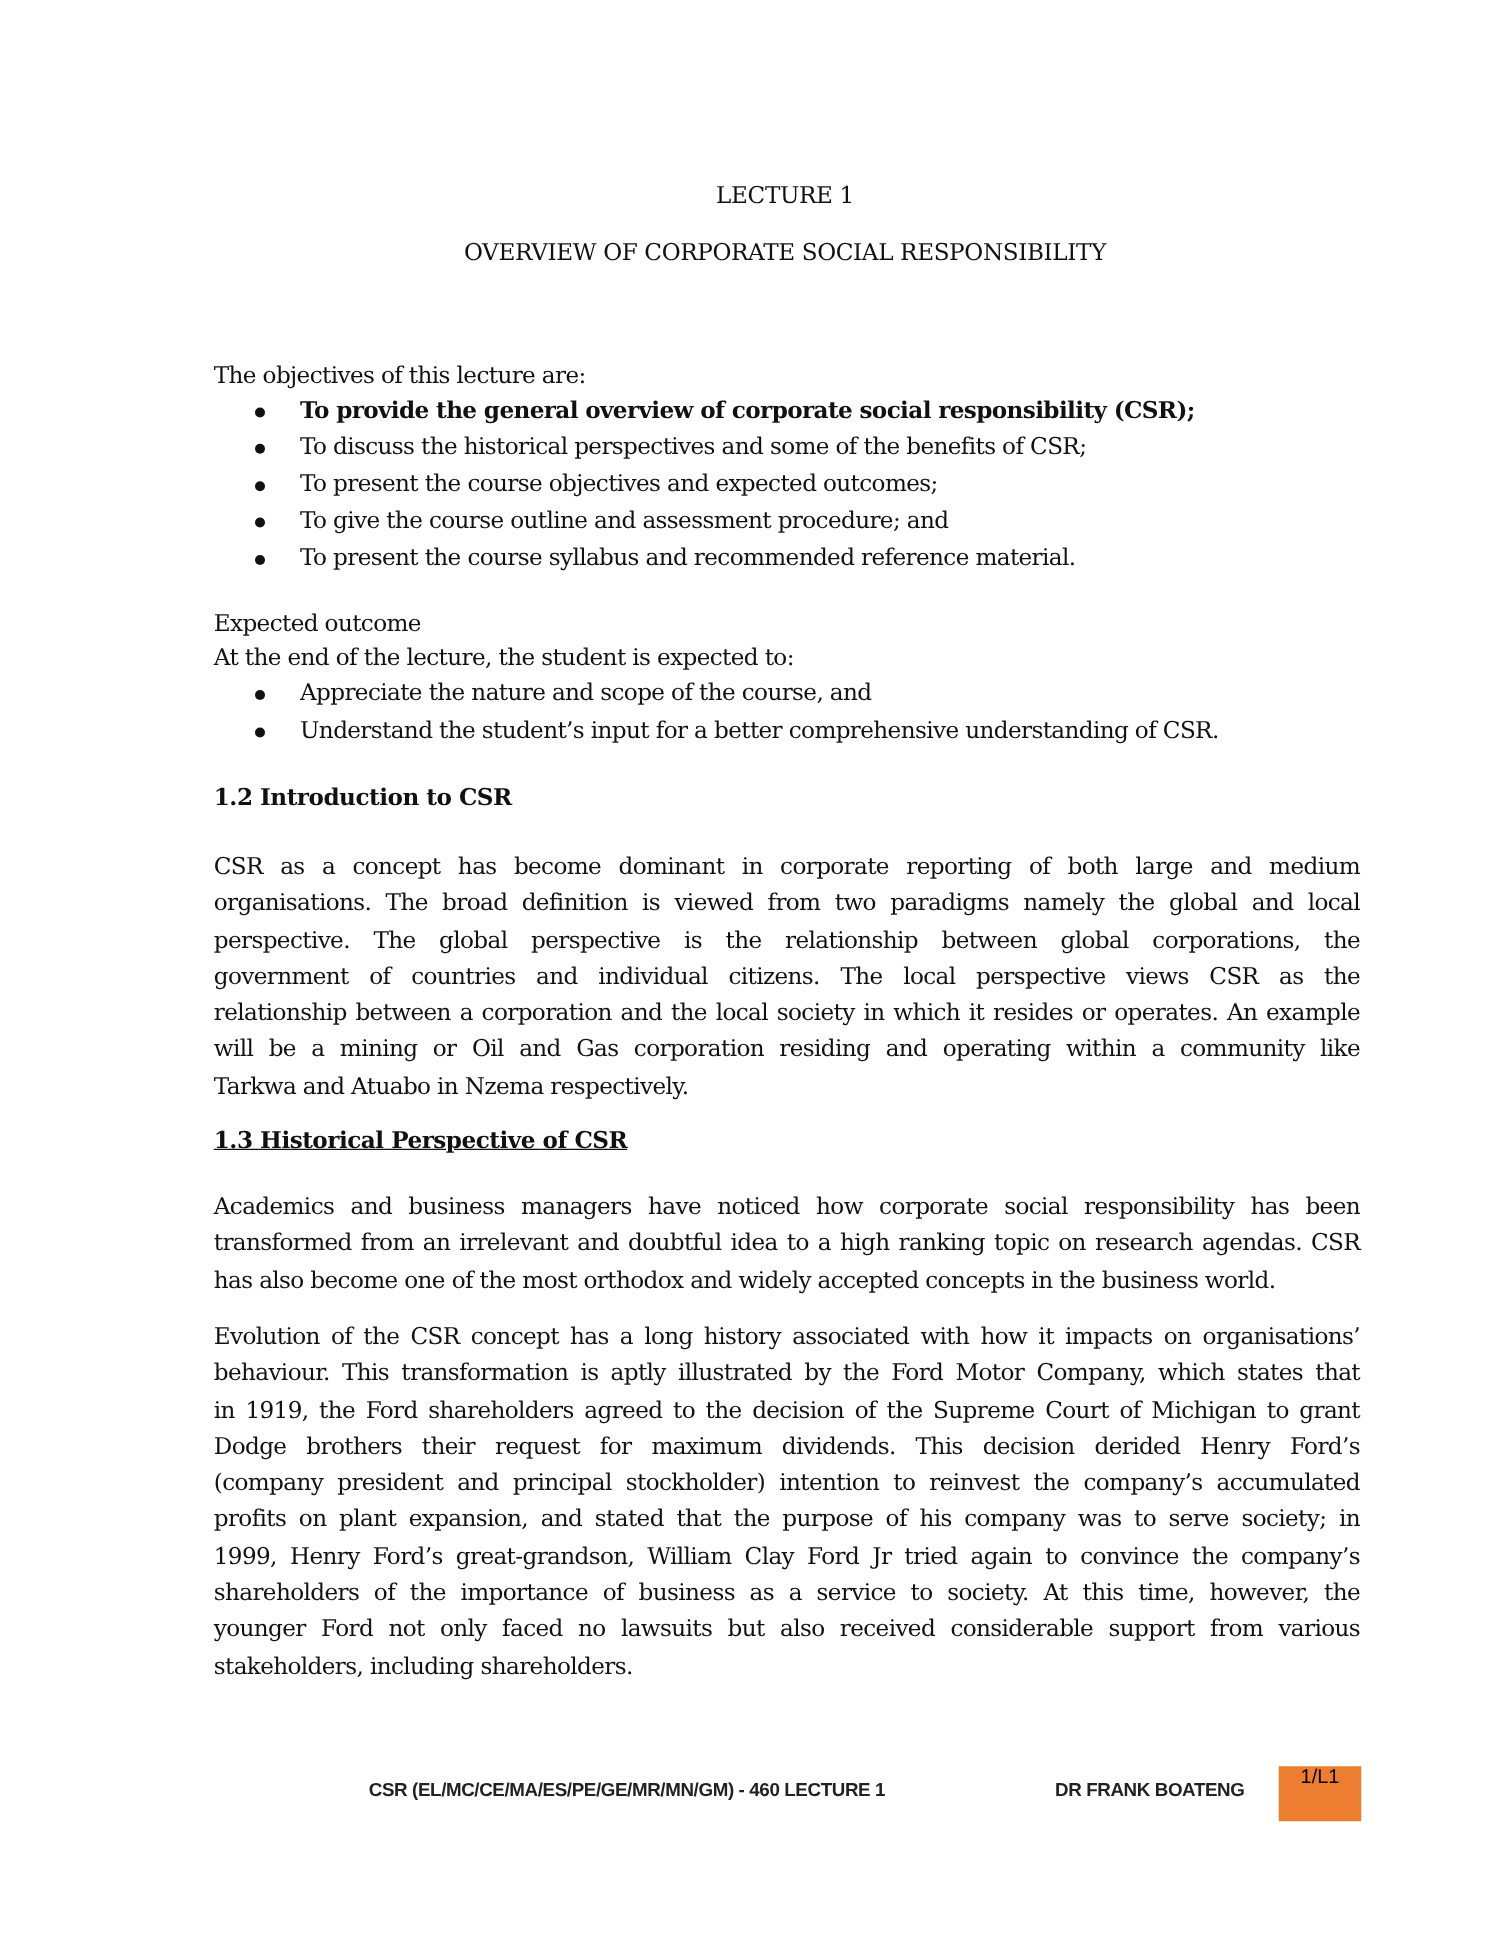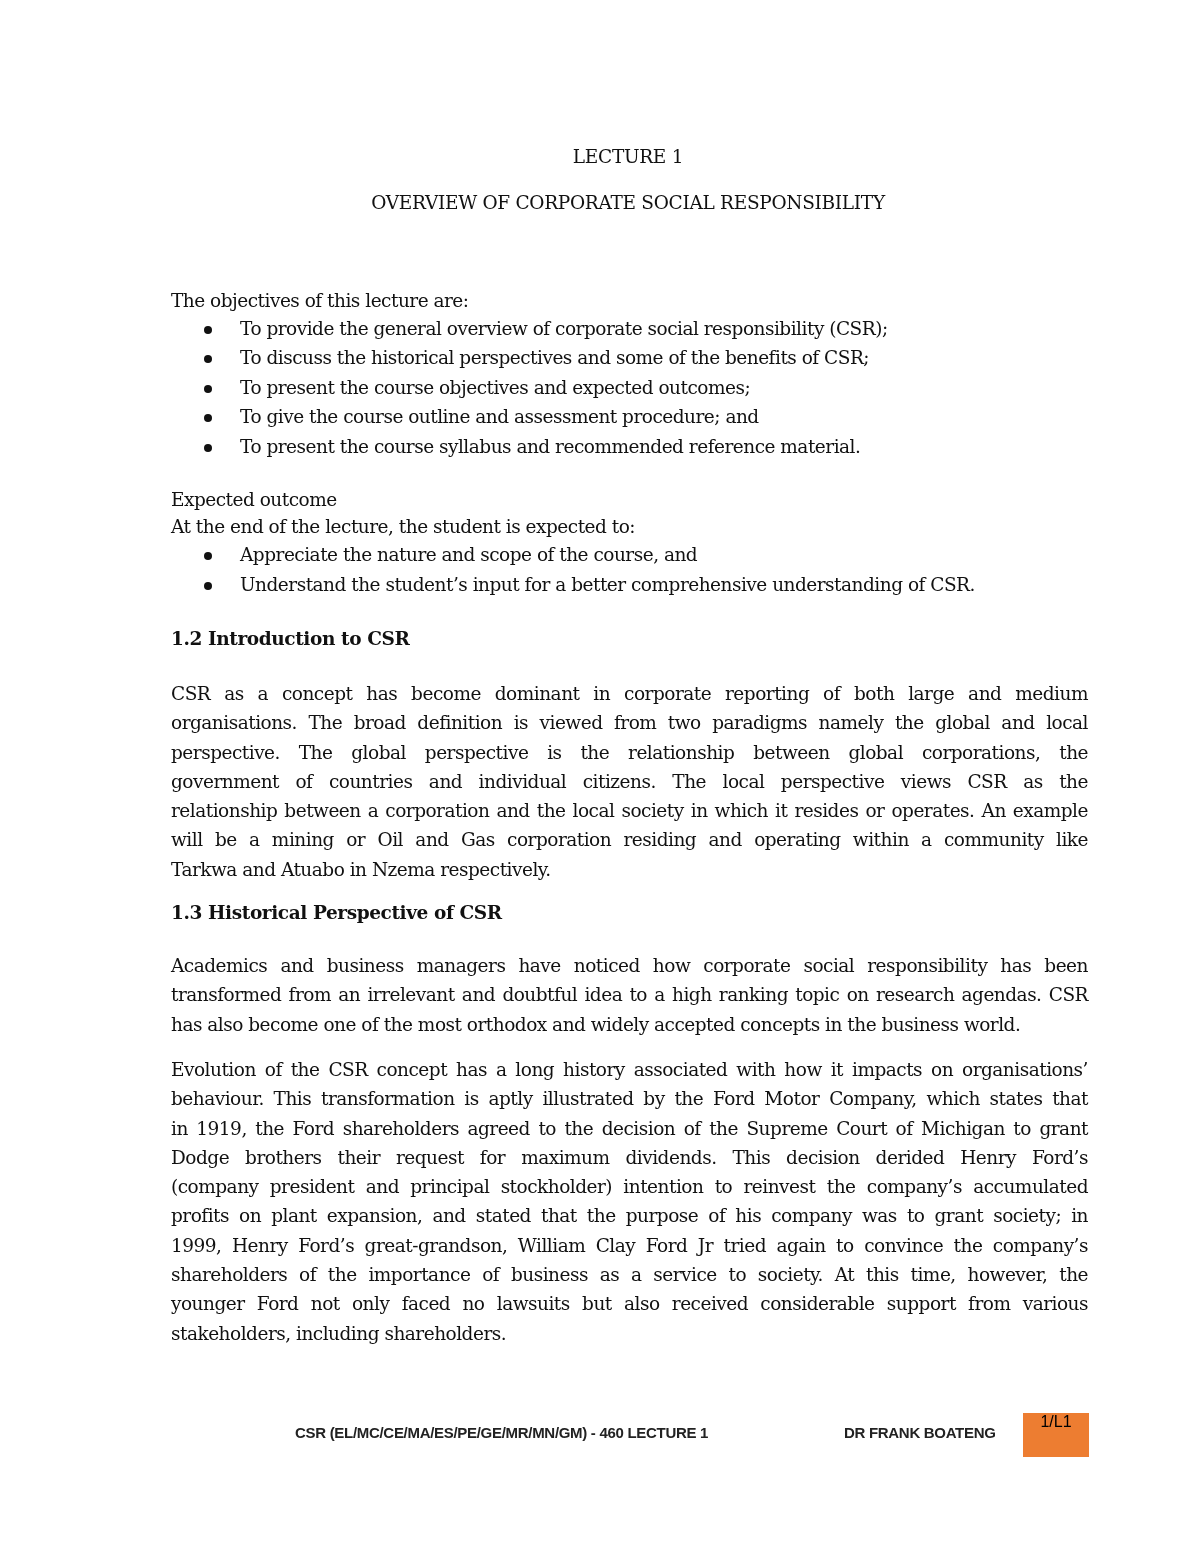--- a/index.html
+++ b/index.html
@@ -27,21 +27,21 @@
 
   <div class="abs center title" style="top:146px;">LECTURE 1</div>
   <div class="abs center title" style="top:192px;">OVERVIEW OF CORPORATE SOCIAL RESPONSIBILITY</div>
 
 
   <div class="abs txt" style="top:290px;">The objectives of this lecture are:</div>
 
   <div>
     <div>
       <span class="bul-dot" style="top:326px;"></span>
-      <span class="bul-txt" style="top:318px;">To provide the general overview of corporate social responsibility (CSR);</span>
+      <span class="bul-txt" style="top:318px;font-weight:bold;">To provide the general overview of corporate social responsibility (CSR);</span>
     </div>
     <div>
       <span class="bul-dot" style="top:355px;"></span>
       <span class="bul-txt" style="top:347px;">To discuss the historical perspectives and some of the benefits of CSR;</span>
     </div>
     <div>
       <span class="bul-dot" style="top:385px;"></span>
       <span class="bul-txt" style="top:377px;">To present the course objectives and expected outcomes;</span>
     </div>
     <div>
@@ -73,35 +73,35 @@
   <div class="para" style="top:679px;">
     <span class="ln">CSR as a concept has become dominant in corporate reporting of both large and medium</span>
     <span class="ln">organisations. The broad definition is viewed from two paradigms namely the global and local</span>
     <span class="ln">perspective. The global perspective is the relationship between global corporations, the</span>
     <span class="ln">government of countries and individual citizens. The local perspective views CSR as the</span>
     <span class="ln">relationship between a corporation and the local society in which it resides or operates. An example</span>
     <span class="ln">will be a mining or Oil and Gas corporation residing and operating within a community like</span>
     <span class="ln last">Tarkwa and Atuabo in Nzema respectively.</span>
   </div>
 
-  <div class="abs h2" style="top:902px;">1.3 Historical Perspective of CSR</div>
+  <div class="abs h2" style="top:902px;text-decoration:underline;">1.3 Historical Perspective of CSR</div>
 
   <div class="para" style="top:951px;">
     <span class="ln">Academics and business managers have noticed how corporate social responsibility has been</span>
     <span class="ln">transformed from an irrelevant and doubtful idea to a high ranking topic on research agendas. CSR</span>
     <span class="ln last">has also become one of the most orthodox and widely accepted concepts in the business world.</span>
   </div>
 
   <div class="para" style="top:1055px;">
     <span class="ln">Evolution of the CSR concept has a long history associated with how it impacts on organisations’</span>
     <span class="ln">behaviour. This transformation is aptly illustrated by the Ford Motor Company, which states that</span>
     <span class="ln">in 1919, the Ford shareholders agreed to the decision of the Supreme Court of Michigan to grant</span>
     <span class="ln">Dodge brothers their request for maximum dividends. This decision derided Henry Ford’s</span>
     <span class="ln">(company president and principal stockholder) intention to reinvest the company’s accumulated</span>
-    <span class="ln">profits on plant expansion, and stated that the purpose of his company was to grant society; in</span>
+    <span class="ln">profits on plant expansion, and stated that the purpose of his company was to serve society; in</span>
     <span class="ln">1999, Henry Ford’s great-grandson, William Clay Ford Jr tried again to convince the company’s</span>
     <span class="ln">shareholders of the importance of business as a service to society. At this time, however, the</span>
     <span class="ln">younger Ford not only faced no lawsuits but also received considerable support from various</span>
     <span class="ln last">stakeholders, including shareholders.</span>
   </div>
 
   <div>
     <span class="footer-text" style="left:267px;">CSR (EL/MC/CE/MA/ES/PE/GE/MR/MN/GM) - 460 LECTURE 1</span>
     <span class="footer-text" style="left:816px;">DR FRANK BOATENG</span>
     <div class="page-box" style="background: rgb(237, 125, 49);">

